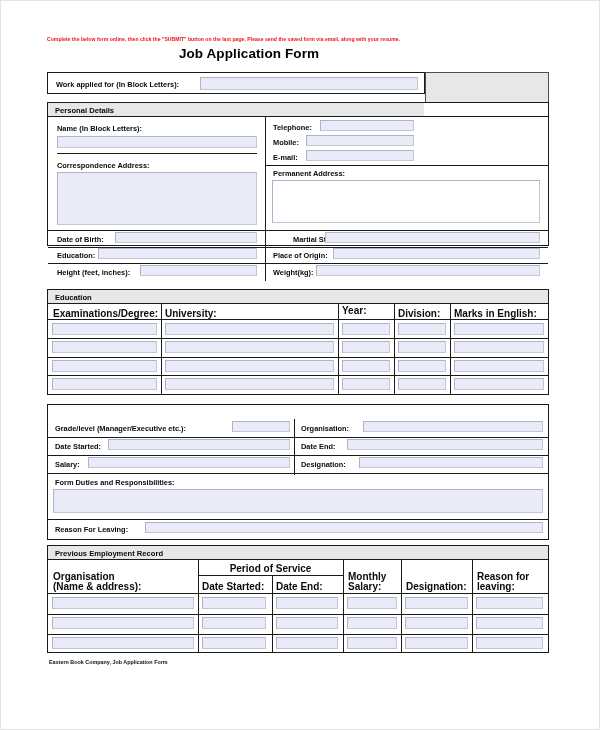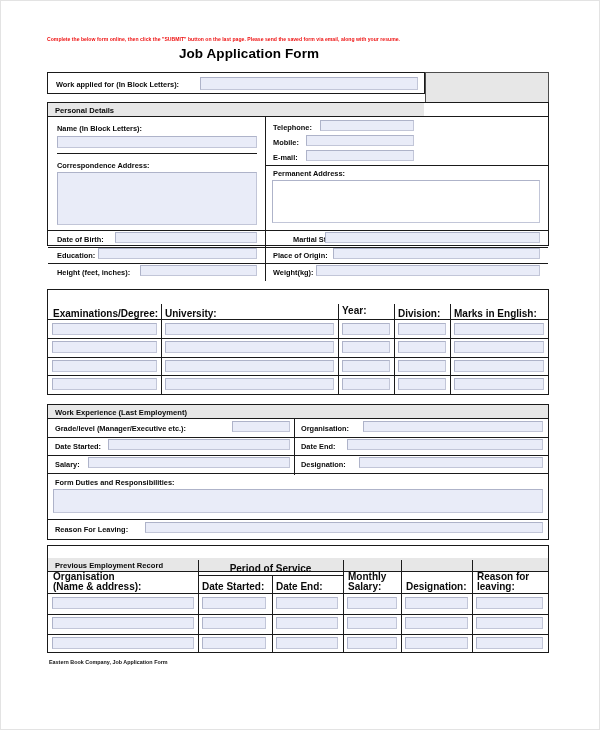--- a/index.html
+++ b/index.html
@@ -198,20 +198,21 @@
     <div class="fld" style="left:285px; top:145px; width:207px; height:11px;"></div>
 
     <div class="lbl" style="left:9px; top:165px;">Height (feet, inches):</div>
     <div class="fld" style="left:92px; top:162px; width:117px; height:11px;"></div>
 
     <div class="lbl" style="left:225px; top:165px;">Weight(kg):</div>
     <div class="fld" style="left:268px; top:162px; width:224px; height:11px;"></div>
   </div>
 
   <div class="blk" style="left:46px; top:288px; width:502px; height:106px;">
+    <div class="sechead" style="left:0px; top:0px; width:500px; height:14px;">Education</div>
 
     <div class="thcell" style="left:5px; top:19px;">Examinations/Degree:</div>
     <div class="thcell" style="left:117px; top:19px;text-align:right;">University:</div>
     <div class="thcell" style="left:294px; top:16px;">Year:</div>
     <div class="thcell" style="left:350px; top:19px;">Division:</div>
     <div class="thcell" style="left:406px; top:19px;">Marks in English:</div>
 
     <div class="hline" style="left:0px; top:29px; width:500px;"></div>
 
     <div class="vline" style="left:113px; top:14px; height:90px;"></div>
@@ -241,21 +242,20 @@
     <div class="hline" style="left:0px; top:85px; width:500px;"></div>
 
     <div class="fld" style="left:4px; top:88px; width:105px; height:12px;"></div>
     <div class="fld" style="left:117px; top:88px; width:169px; height:12px;"></div>
     <div class="fld" style="left:294px; top:88px; width:48px; height:12px;"></div>
     <div class="fld" style="left:350px; top:88px; width:48px; height:12px;"></div>
     <div class="fld" style="left:406px; top:88px; width:90px; height:12px;"></div>
   </div>
 
   <div class="blk" style="left:46px; top:403px; width:502px; height:136px;">
-    <div class="sechead" style="left:0px; top:0px; width:500px; height:14px;">Work Experience (Last Employment)</div>
 
     <div class="vline" style="left:246px; top:14px; height:56px;"></div>
 
     <div class="lbl" style="left:7px; top:19px;">Grade/level (Manager/Executive etc.):</div>
     <div class="fld" style="left:184px; top:16px; width:58px; height:11px;"></div>
     <div class="lbl" style="left:253px; top:19px;">Organisation:</div>
     <div class="fld" style="left:315px; top:16px; width:180px; height:11px;"></div>
     <div class="hline" style="left:0px; top:32px; width:500px;"></div>
 
     <div class="lbl" style="left:7px; top:37px;">Date Started:</div>
@@ -272,21 +272,21 @@
 
     <div class="lbl" style="left:7px; top:73px;">Form Duties and Responsibilities:</div>
     <div class="fld" style="left:5px; top:84px; width:490px; height:24px;"></div>
     <div class="hline" style="left:0px; top:114px; width:500px;"></div>
 
     <div class="lbl" style="left:7px; top:120px;">Reason For Leaving:</div>
     <div class="fld" style="left:97px; top:117px; width:398px; height:11px;"></div>
   </div>
 
   <div class="blk" style="left:46px; top:544px; width:502px; height:108px;">
-    <div class="sechead" style="left:0px; top:0px; width:500px; height:14px;margin-top:12px;">Previous Employment Record</div>
+    <div class="sechead" style="left:0px; top:0px; width:500px; height:14px;">Previous Employment Record</div>
 
     <div class="thcell ctr" style="left:150px; top:18px; width:145px;">Period of Service</div>
     <div class="hline thin-h" style="left:150px; top:29px; width:145px;"></div>
 
     <div class="thcell" style="left:5px; top:26px;">Organisation</div>
     <div class="thcell" style="left:5px; top:36px;">(Name &amp; address):</div>
 
     <div class="thcell" style="left:154px; top:36px;">Date Started:</div>
     <div class="thcell" style="left:228px; top:36px;">Date End:</div>
 

